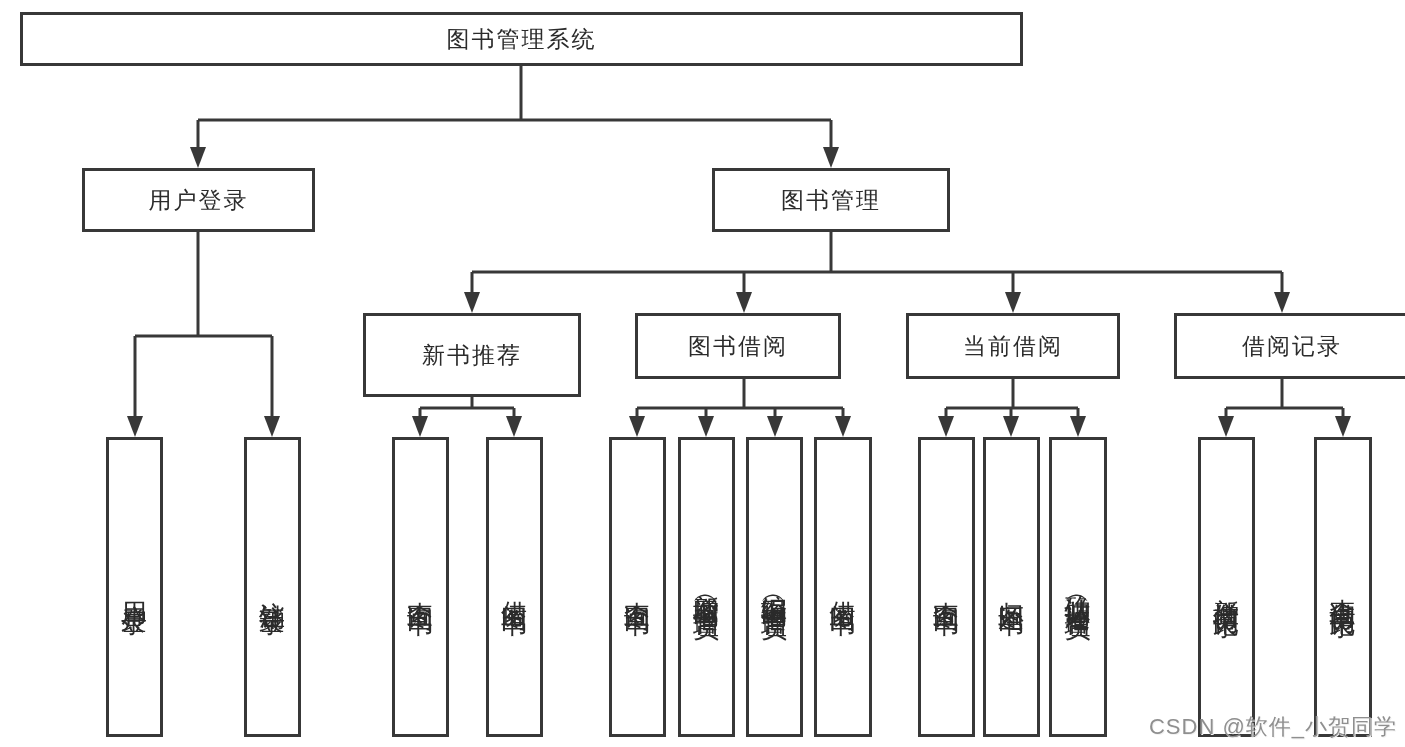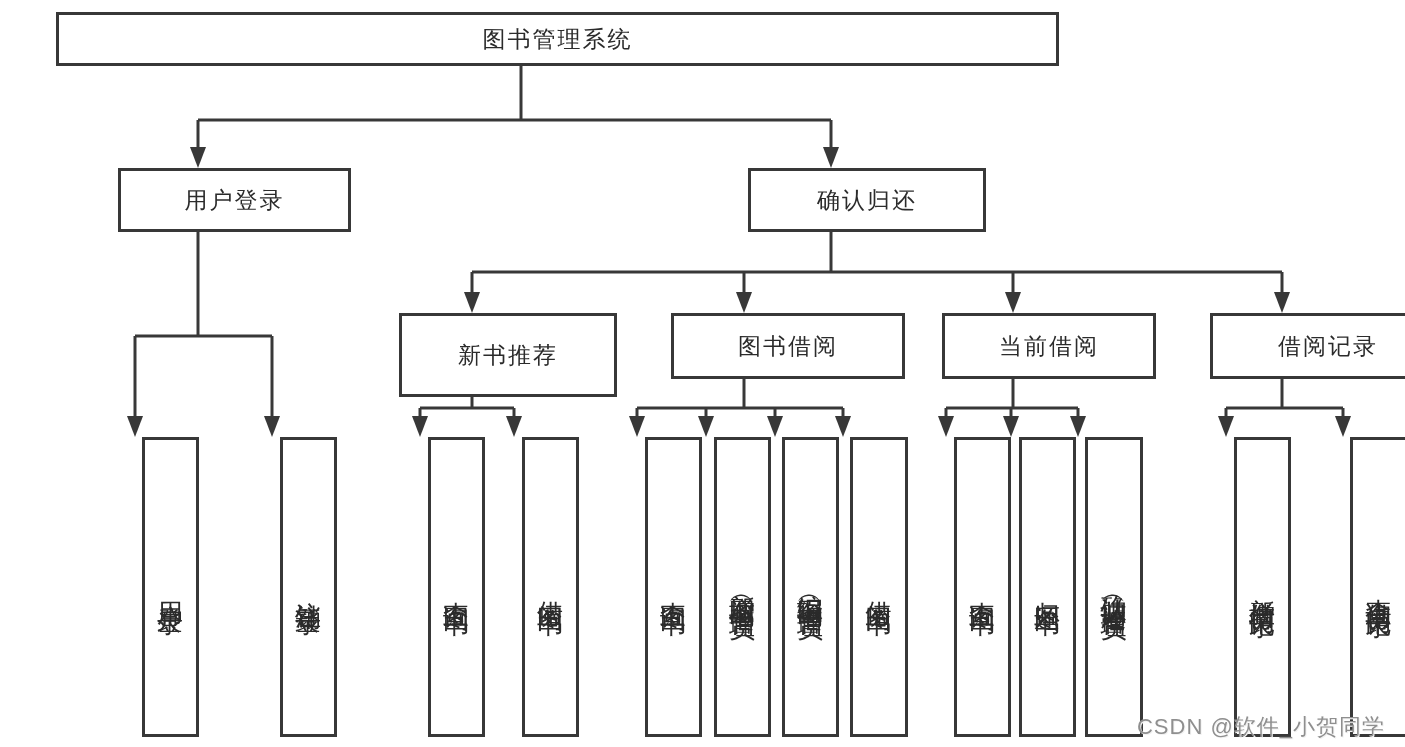--- a/index.html
+++ b/index.html
@@ -20,37 +20,36 @@
   .box {
     position: absolute;
     box-sizing: border-box;
     border: 3px solid #383838;
     background: #ffffff;
     display: flex;
     align-items: center;
     justify-content: center;
     color: #2b2b2b;
     z-index: 2;
-    margin-left: 36px;
   }
   .box.hlabel span {
     font-size: 23px;
     letter-spacing: 2px;
     white-space: nowrap;
   }
   .box.vlabel span {
     writing-mode: vertical-rl;
     text-orientation: mixed;
     font-size: 26px;
     letter-spacing: 3px;
     line-height: 1;
   }
   #watermark {
     position: absolute;
-    right: 20px;
+    right: 8px;
     top: 712px;
     font-size: 22px;
     letter-spacing: 1px;
     color: #8f8f8f;
     text-shadow: 1px 1px 0 #f2f2f2;
     z-index: 3;
     white-space: nowrap;
   }
 </style>
 </head>
@@ -118,27 +117,27 @@
   </svg>
 
   <div class="box hlabel" style="left:20px;top:12px;width:1003px;height:54px">
     <span>图书管理系统</span>
   </div>
 
   <div class="box hlabel" style="left:82px;top:168px;width:233px;height:64px">
     <span>用户登录</span>
   </div>
   <div class="box hlabel" style="left:712px;top:168px;width:238px;height:64px">
-    <span>确认归还</span>
+    <span>图书管理</span>
   </div>
 
   <div class="box hlabel" style="left:363px;top:313px;width:218px;height:84px">
     <span>新书推荐</span>
   </div>
-  <div class="box hlabel" style="left:635px;top:313px;width:234px;height:66px">
+  <div class="box hlabel" style="left:635px;top:313px;width:206px;height:66px">
     <span>图书借阅</span>
   </div>
   <div class="box hlabel" style="left:906px;top:313px;width:214px;height:66px">
     <span>当前借阅</span>
   </div>
   <div class="box hlabel" style="left:1174px;top:313px;width:236px;height:66px">
     <span>借阅记录</span>
   </div>
 
   <div class="box vlabel" style="left:106px;top:437px;width:57px;height:300px">

